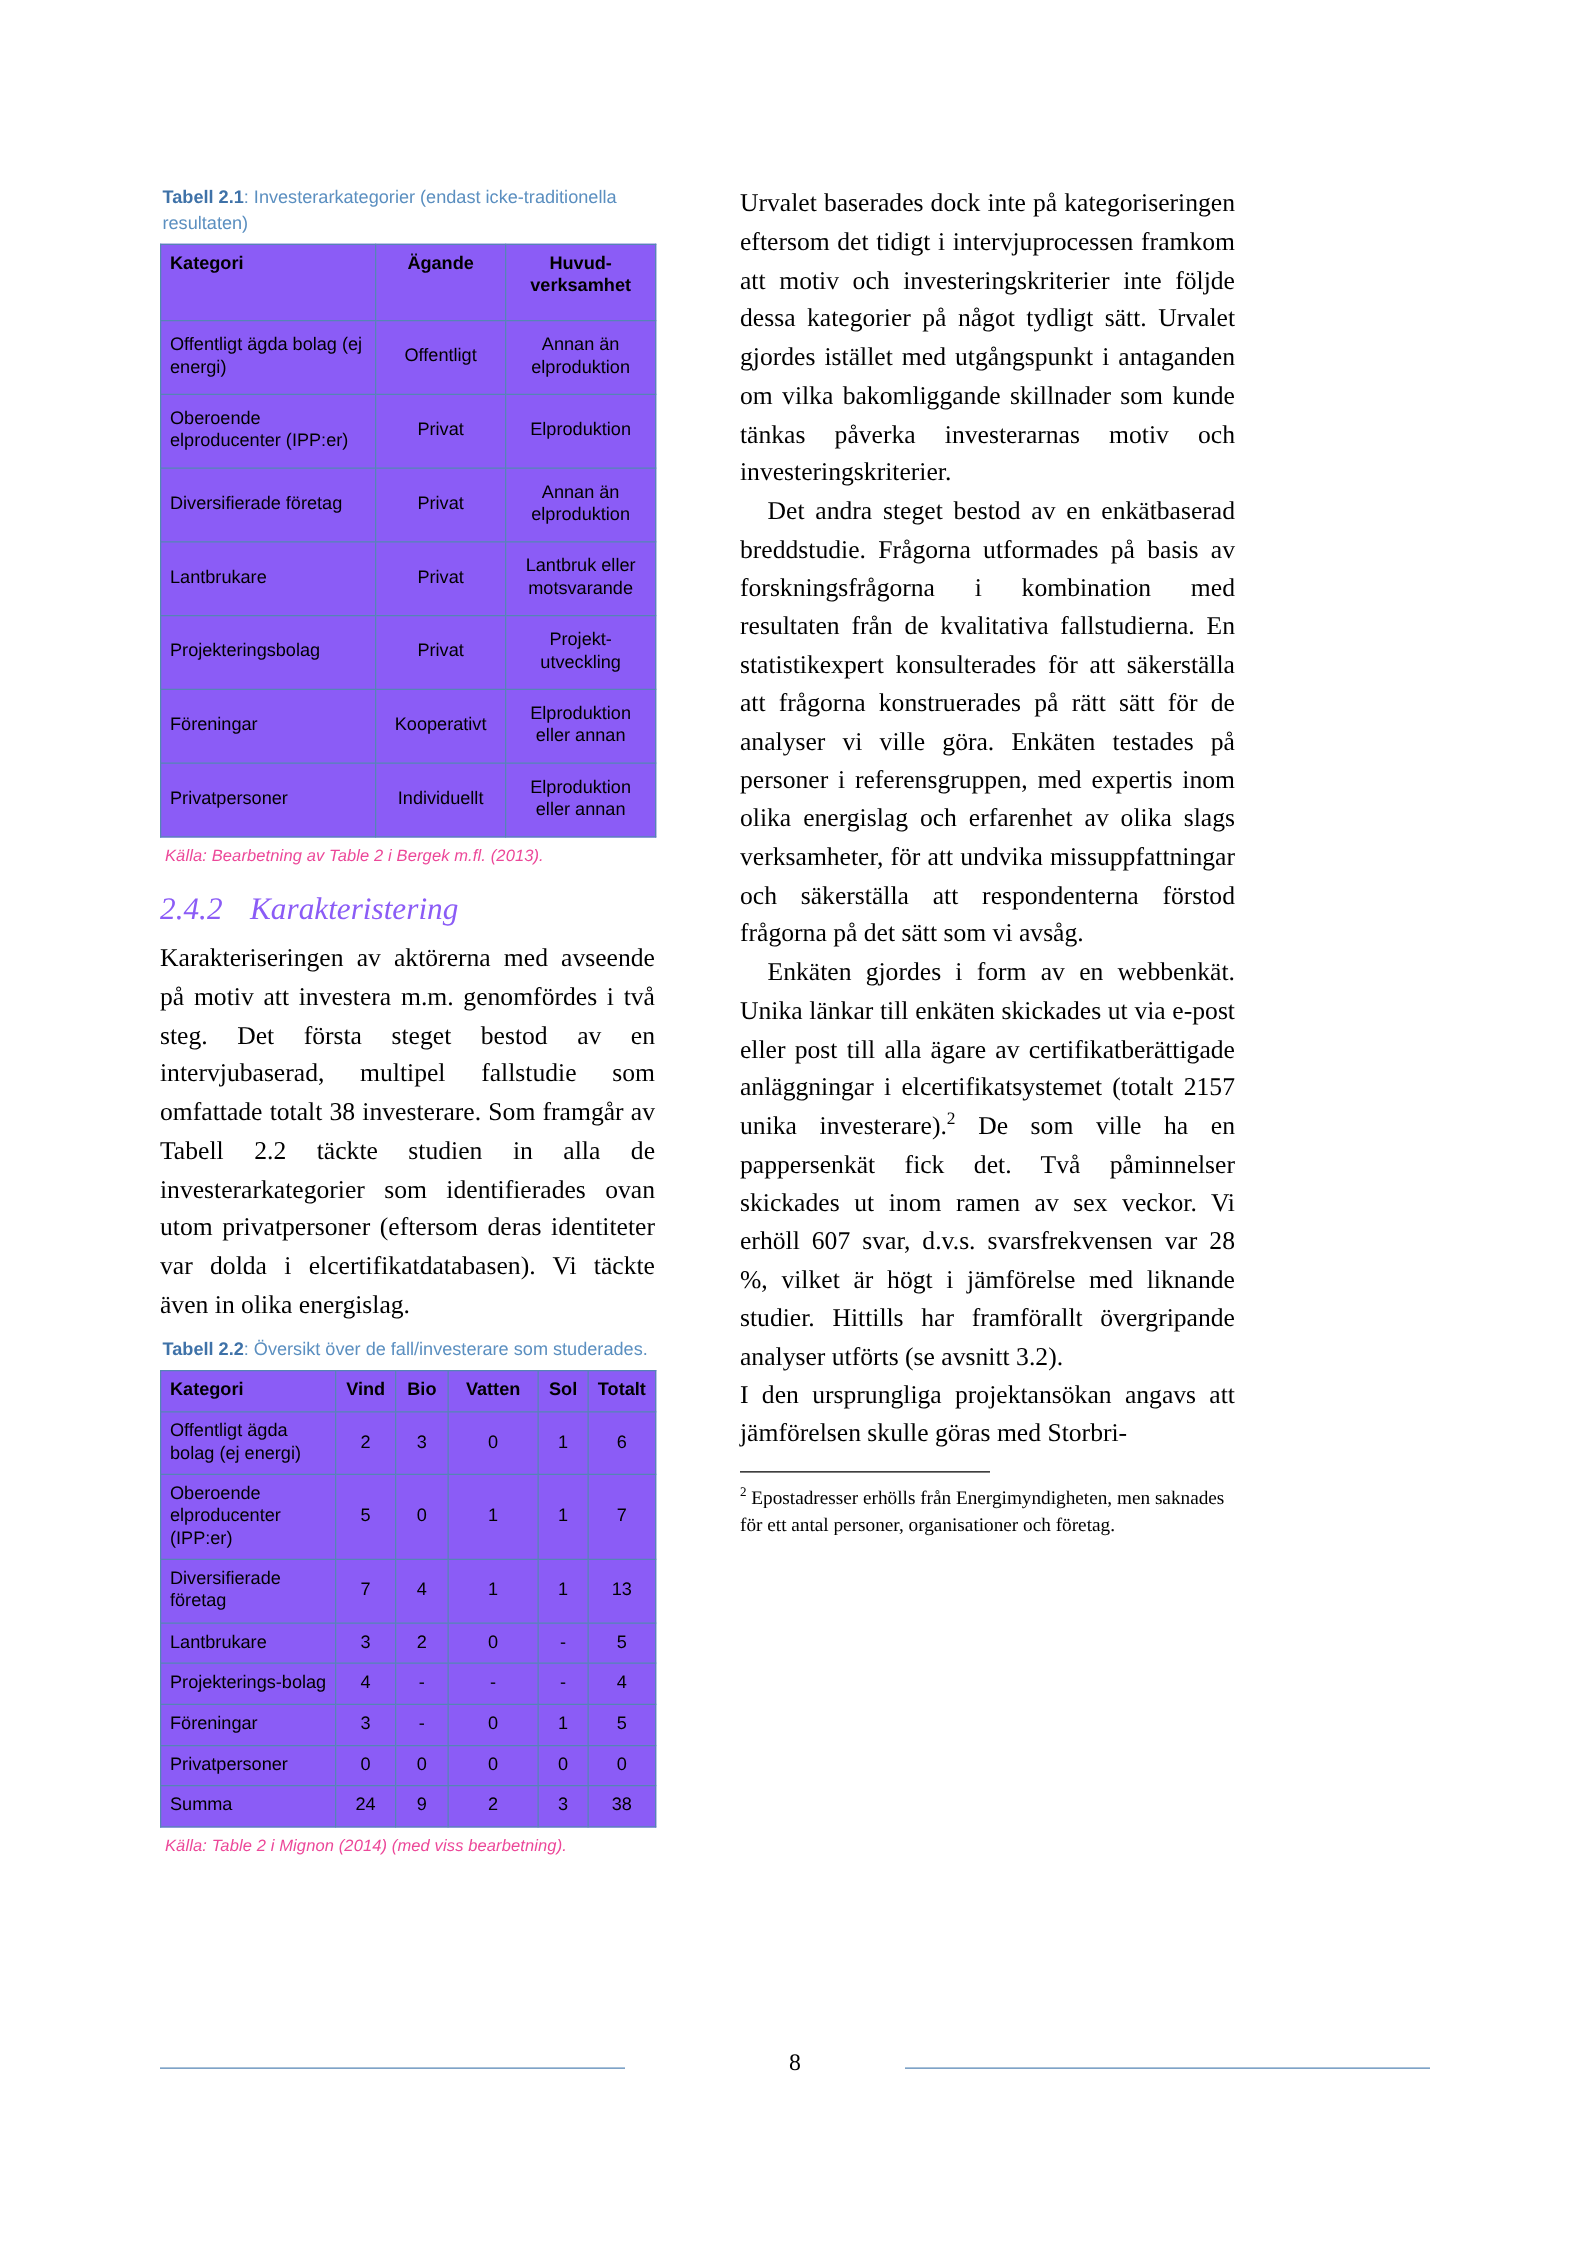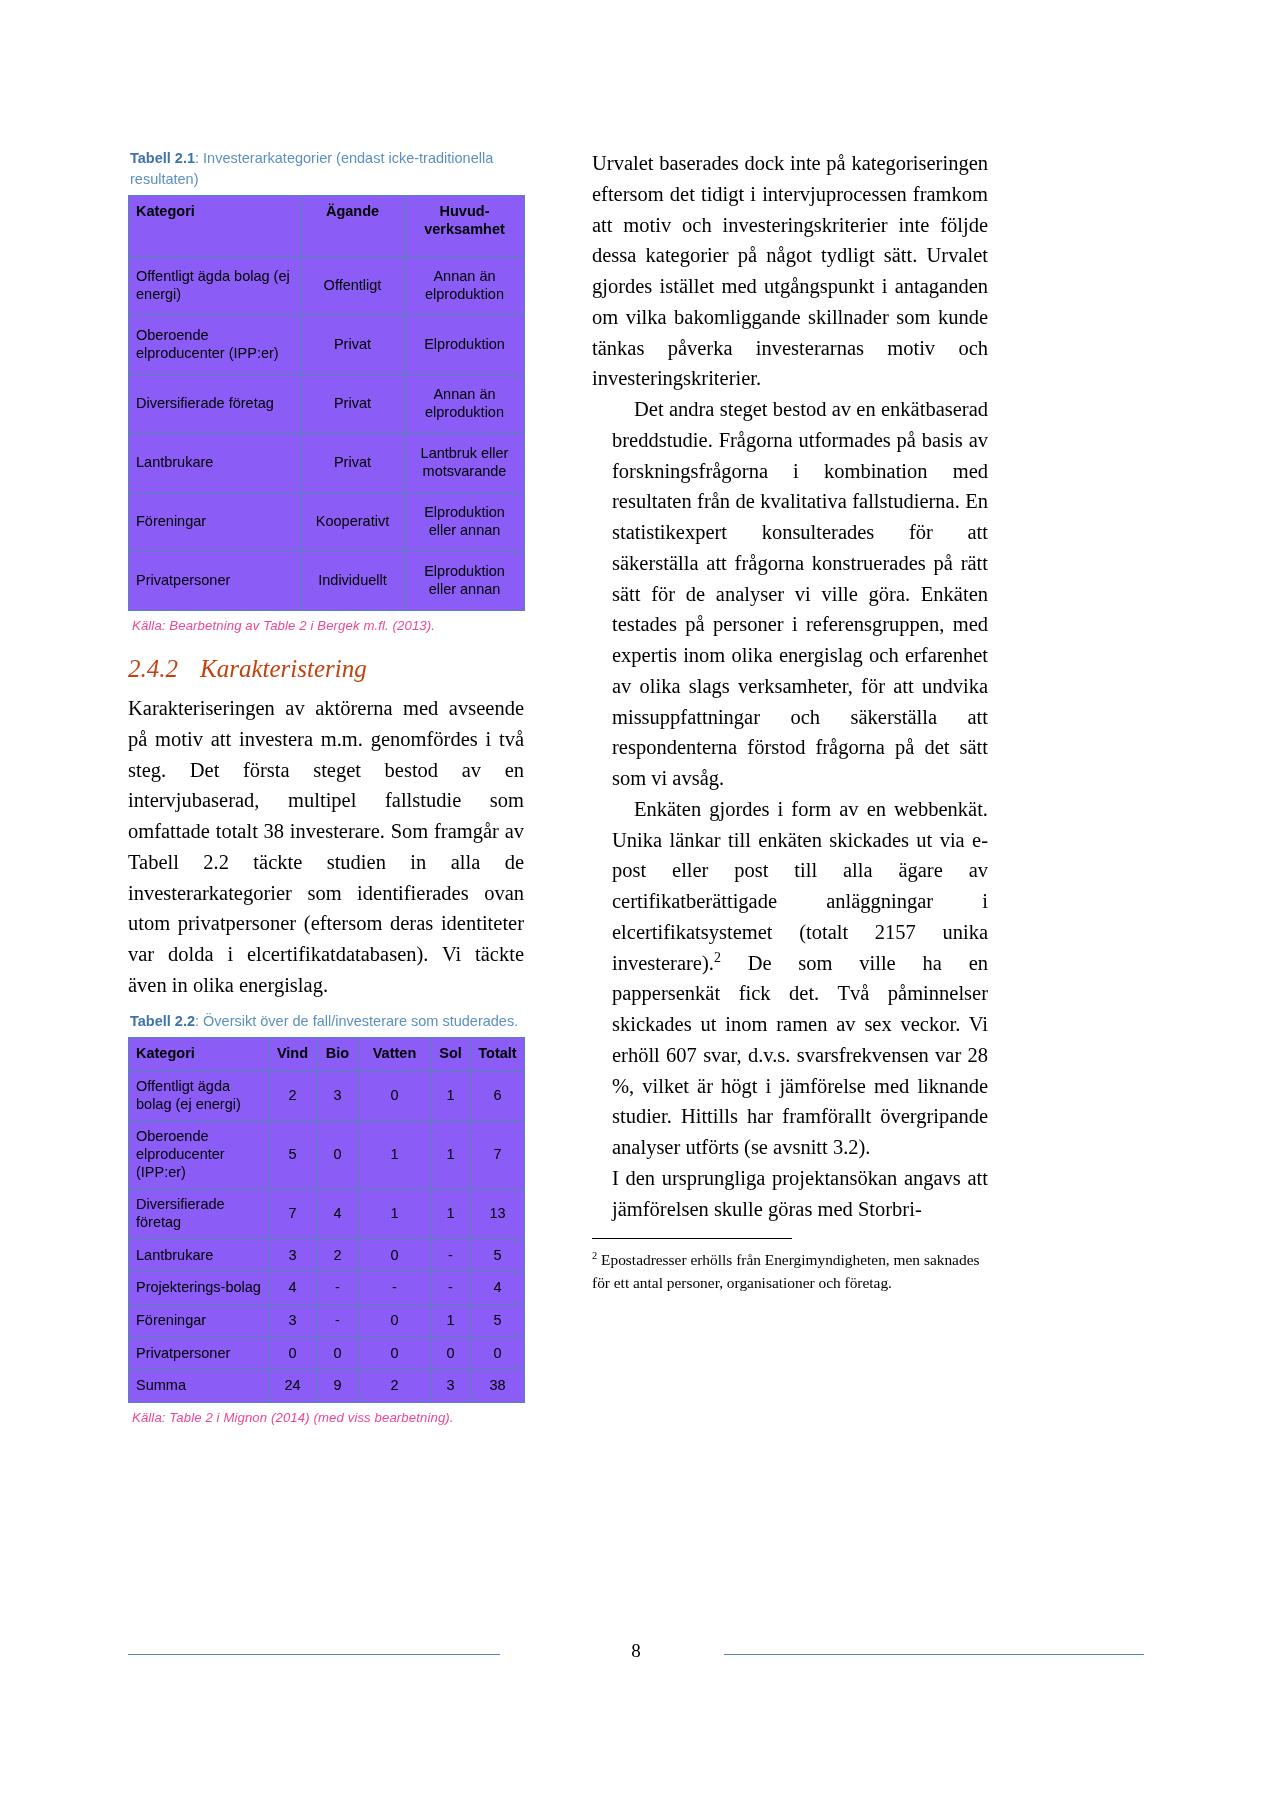--- a/index.html
+++ b/index.html
@@ -105,28 +105,28 @@
   
   p.body {
     font-family: "Liberation Serif", serif;
     font-size: 20.5px;
     line-height: 1.50;
     text-align: justify;
     margin: 0;
     hyphens: none;
   }
   p.body.indent { text-indent: 22px; }
-  p.body + p.body { margin-top: 0; margin-left: 20px; }
+  p.body + p.body { margin-top: 0; }
 
   h3.sec {
     font-family: "Liberation Serif", serif;
     font-style: italic;
     font-weight: normal;
     font-size: 25px;
-    color: #c2410c;
+    color: #8b5cf6;
     margin: 22px 0 10px 0;
   }
   h3.sec .num { margin-right: 22px; }
 
   .spacer-s { height: 10px; }
 
   
   .footnote-rule {
     width: 200px;
     height: 1px;
@@ -209,20 +209,25 @@
           </tr>
           <tr>
             <td class="l">Diversifierade företag</td>
             <td class="c">Privat</td>
             <td class="c">Annan än elproduktion</td>
           </tr>
           <tr>
             <td class="l">Lantbrukare</td>
             <td class="c">Privat</td>
             <td class="c">Lantbruk eller motsvarande</td>
+          </tr>
+          <tr>
+            <td class="l">Projekteringsbolag</td>
+            <td class="c">Privat</td>
+            <td class="c">Projekt-utveckling</td>
           </tr>
           <tr>
             <td class="l">Föreningar</td>
             <td class="c">Kooperativt</td>
             <td class="c">Elproduktion eller annan</td>
           </tr>
           <tr>
             <td class="l">Privatpersoner</td>
             <td class="c">Individuellt</td>
             <td class="c">Elproduktion eller annan</td>

